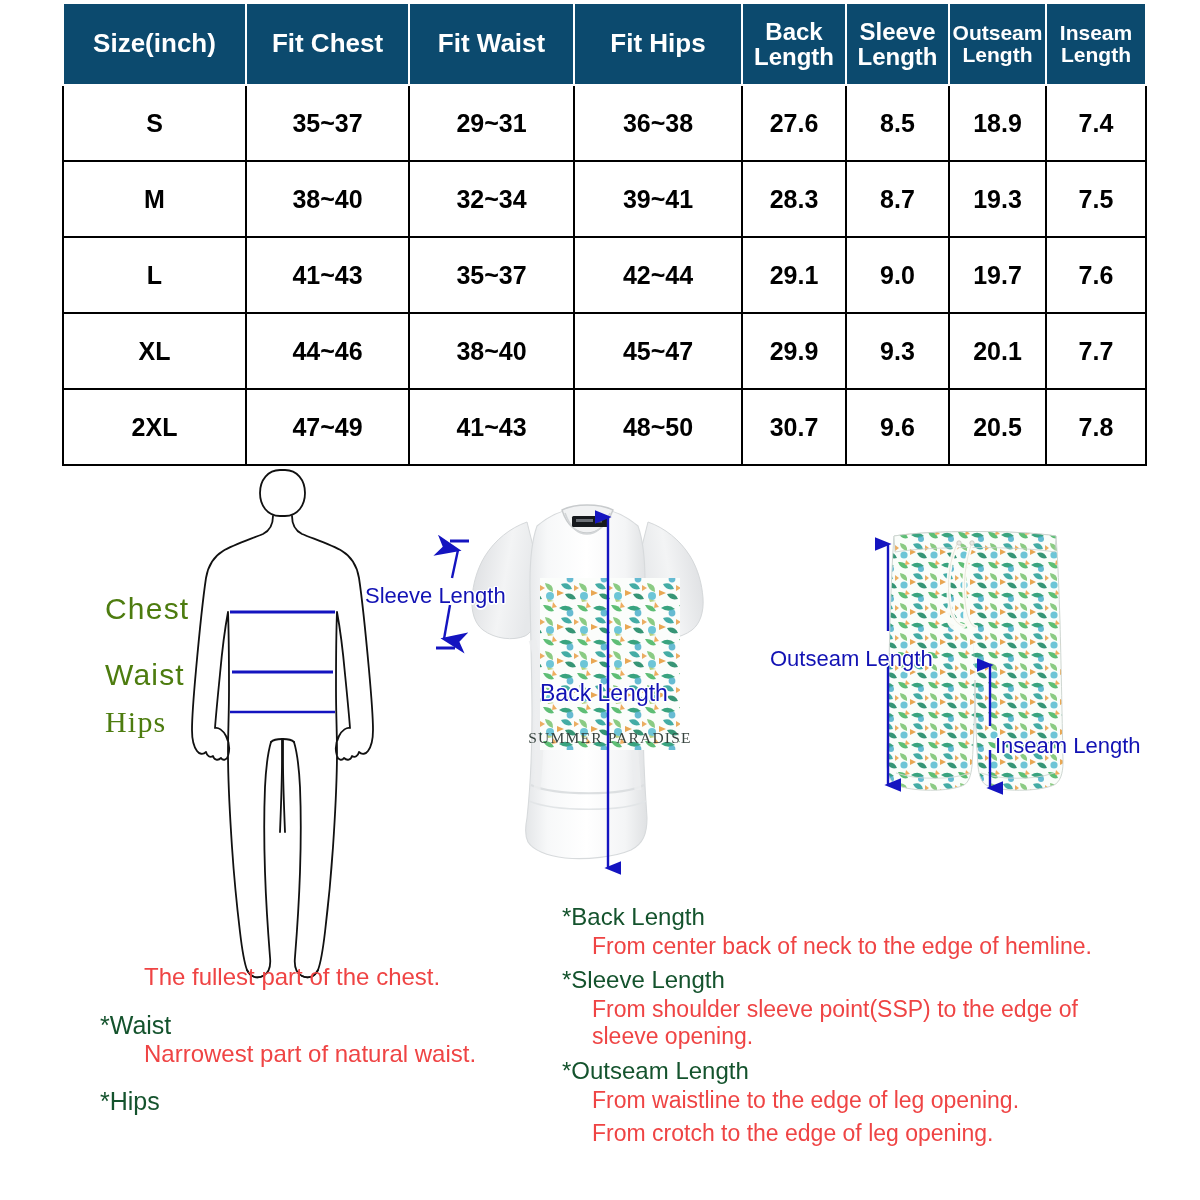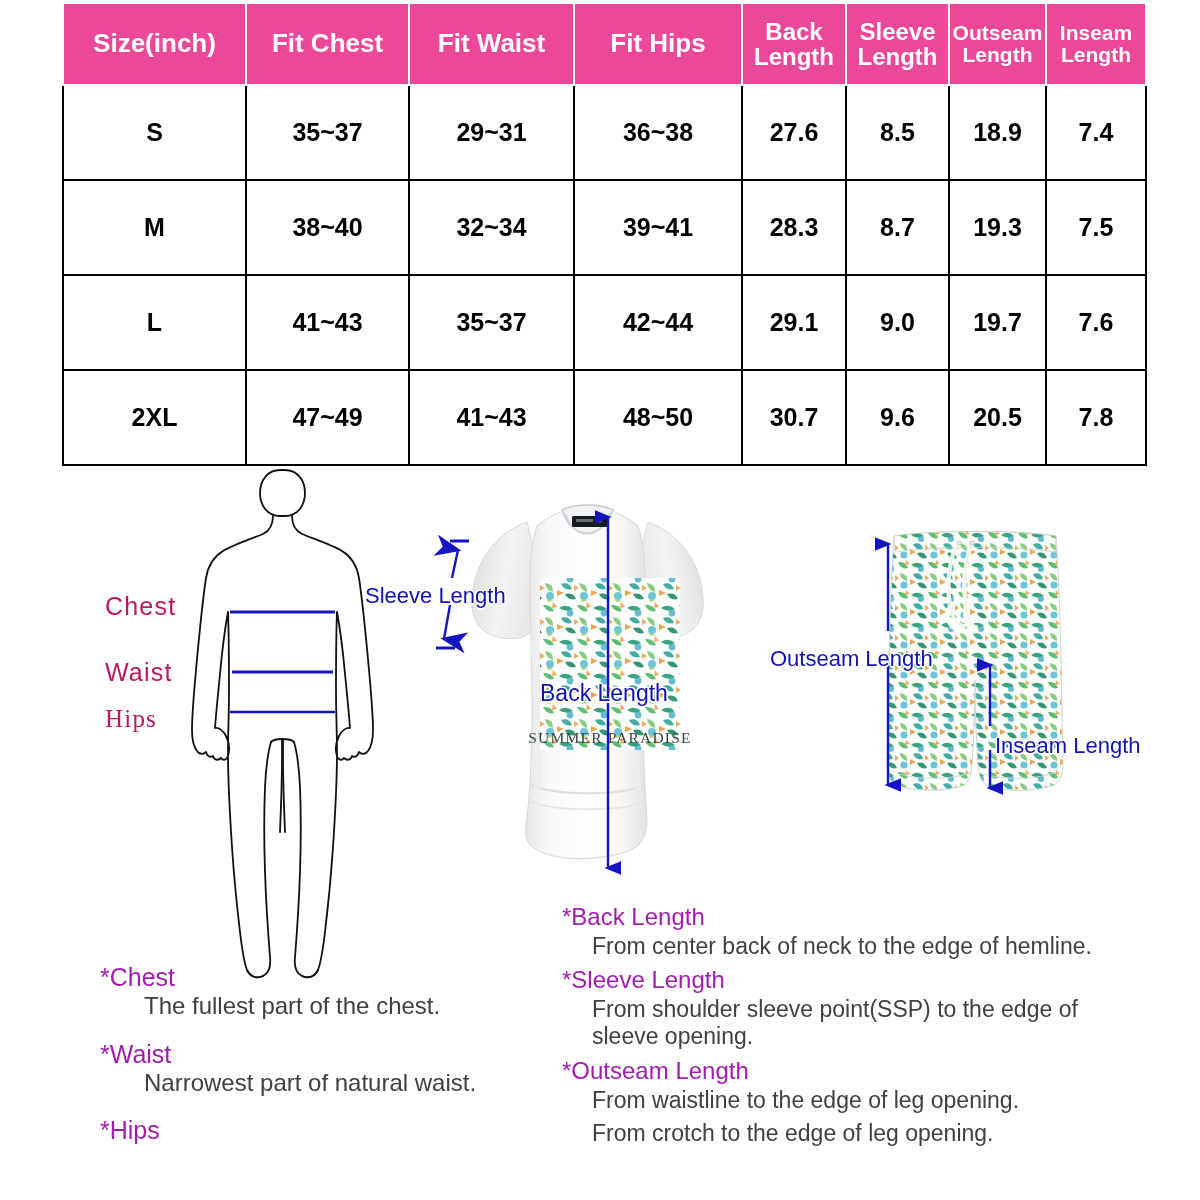--- a/index.html
+++ b/index.html
@@ -18,21 +18,21 @@
     position: absolute;
     left: 62px; top: 2px;
     width: 1083px; height: 464px;
   }
   table.size-table {
     width: 100%; height: 100%;
     border-collapse: collapse;
     table-layout: fixed;
   }
   table.size-table th {
-    background: #ec4899;
+    background: #0c4a6e;
     color: #ffffff;
     font-weight: bold;
     text-align: center;
     vertical-align: middle;
     border: 2px solid #ffffff;
     line-height: 1.06;
     padding: 2px 1px;
   }
   table.size-table td {
     background: #ffffff;
@@ -47,22 +47,22 @@
   table.size-table tr.body-row { height: 76px; }
   th.h-big { font-size: 26px; }
   th.h-med { font-size: 24px; }
   th.h-small { font-size: 21px; }
   td.first-col { font-size: 26px; }
 
   
   #human-figure { position: absolute; left: 185px; top: 462px; width: 225px; height: 525px; }
   .fig-label {
     position: absolute;
-    color: #be185d;
-    font-size: 25px;
+    color: #4d7c0f;
+    font-size: 30px;
     font-family: "Liberation Sans", sans-serif;
     letter-spacing: 1.2px;
     white-space: nowrap;
   }
   #label-chest { left: 105px; top: 592px; }
   #label-waist { left: 105px; top: 658px; }
   #label-hips  { left: 105px; top: 705px; font-family: Liberation Serif, serif; }
 
   
   .diag-label {
@@ -82,28 +82,28 @@
 
   
   #tshirt-figure { position: absolute; left: 455px; top: 500px; width: 265px; height: 375px; }
   #shorts-figure { position: absolute; left: 880px; top: 530px; width: 190px; height: 265px; }
 
   
   .defs { position: absolute; }
   #defs-left  { left: 100px; top: 963px; width: 470px; }
   #defs-right { left: 562px; top: 903px; width: 560px; }
   .def-term {
-    color: #a21caf;
+    color: #14532d;
     font-size: 24px;
     margin: 0;
     line-height: 1.16;
     white-space: nowrap;
   }
   .def-desc {
-    color: #404040;
+    color: #ef4444;
     font-size: 23px;
     margin: 0 0 6px 30px;
     line-height: 1.19;
   }
   #defs-left .def-term { font-size: 25px; }
   #defs-left .def-desc { font-size: 24px; margin-bottom: 19px; margin-left: 44px; }
   #defs-right .def-term { font-size: 24px; }
   #defs-right .def-desc { font-size: 23px; }
   .tight { margin-bottom: 2px; }
 </style>
@@ -159,20 +159,30 @@
         </tr>
         <tr class="body-row">
           <td class="first-col">L</td>
           <td>41~43</td>
           <td>35~37</td>
           <td>42~44</td>
           <td>29.1</td>
           <td>9.0</td>
           <td>19.7</td>
           <td>7.6</td>
+        </tr>
+        <tr class="body-row">
+          <td class="first-col">XL</td>
+          <td>44~46</td>
+          <td>38~40</td>
+          <td>45~47</td>
+          <td>29.9</td>
+          <td>9.3</td>
+          <td>20.1</td>
+          <td>7.7</td>
         </tr>
         <tr class="body-row">
           <td class="first-col">2XL</td>
           <td>47~49</td>
           <td>41~43</td>
           <td>48~50</td>
           <td>30.7</td>
           <td>9.6</td>
           <td>20.5</td>
           <td>7.8</td>
@@ -437,21 +447,20 @@
       </marker>
     </defs>
     <line x1="13" y1="7" x2="13" y2="68" stroke="#1414c0" stroke-width="2.4" marker-start="url(#insUp)"></line>
     <line x1="13" y1="92" x2="13" y2="130" stroke="#1414c0" stroke-width="2.4" marker-end="url(#insDn)"></line>
   </svg>
 
   <div class="diag-label" id="label-outseam-length">Outseam Length</div>
   <div class="diag-label" id="label-inseam-length">Inseam Length</div>
 
   <div class="defs" id="defs-left">
-    <p class="def-term">*Chest</p>
     <p class="def-desc">The fullest part of the chest.</p>
     <p class="def-term">*Waist</p>
     <p class="def-desc">Narrowest part of natural waist.</p>
     <p class="def-term">*Hips</p>
   </div>
 
   <div class="defs" id="defs-right">
     <p class="def-term tight">*Back Length</p>
     <p class="def-desc">From center back of neck to the edge of hemline.</p>
     <p class="def-term tight">*Sleeve Length</p>

